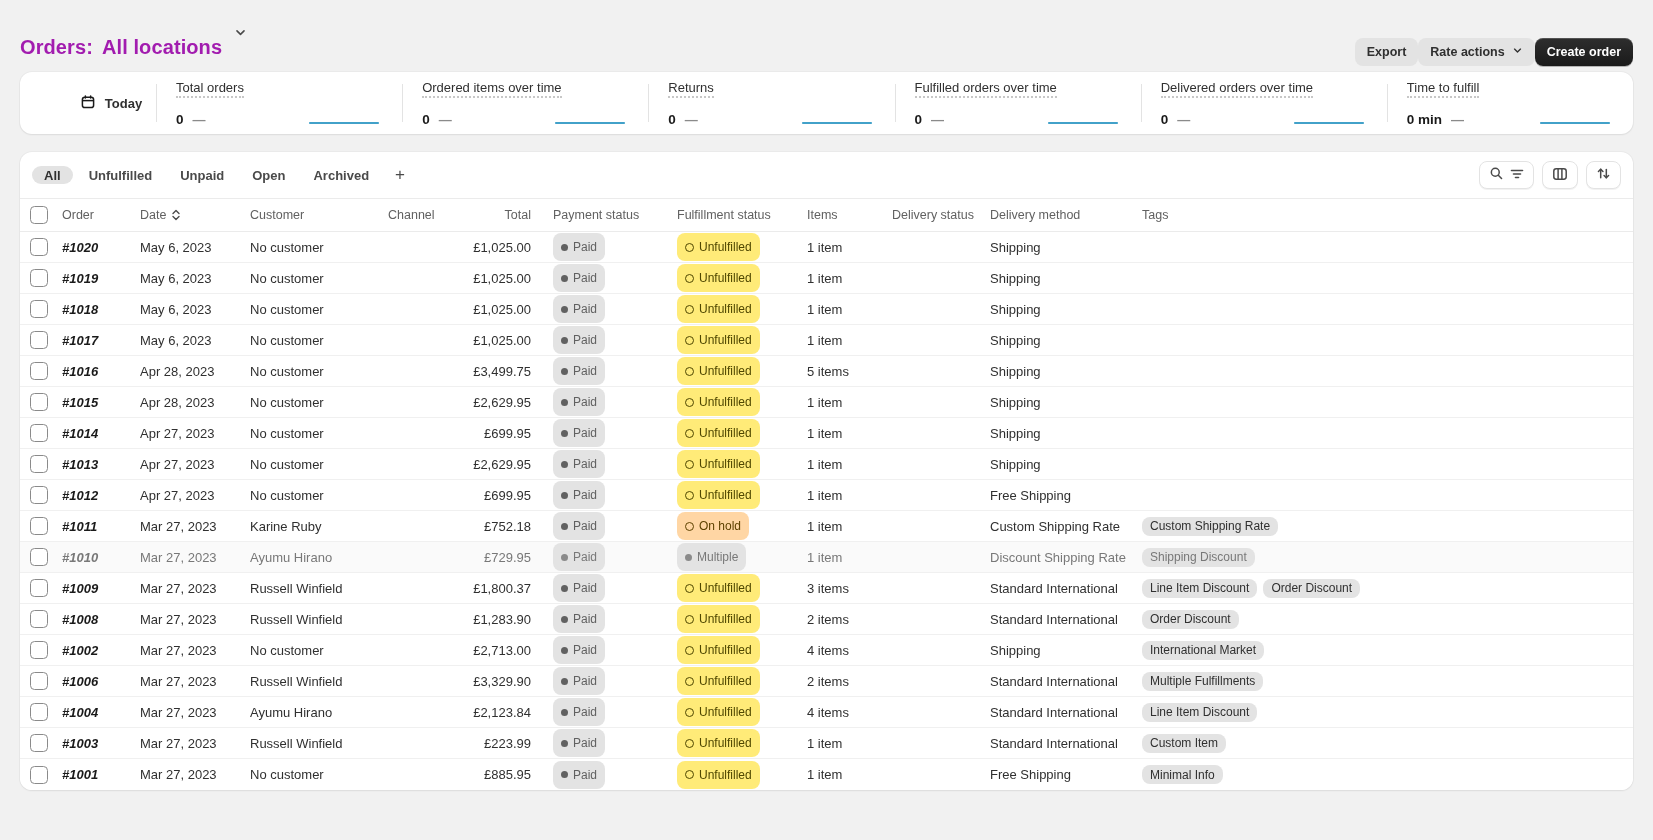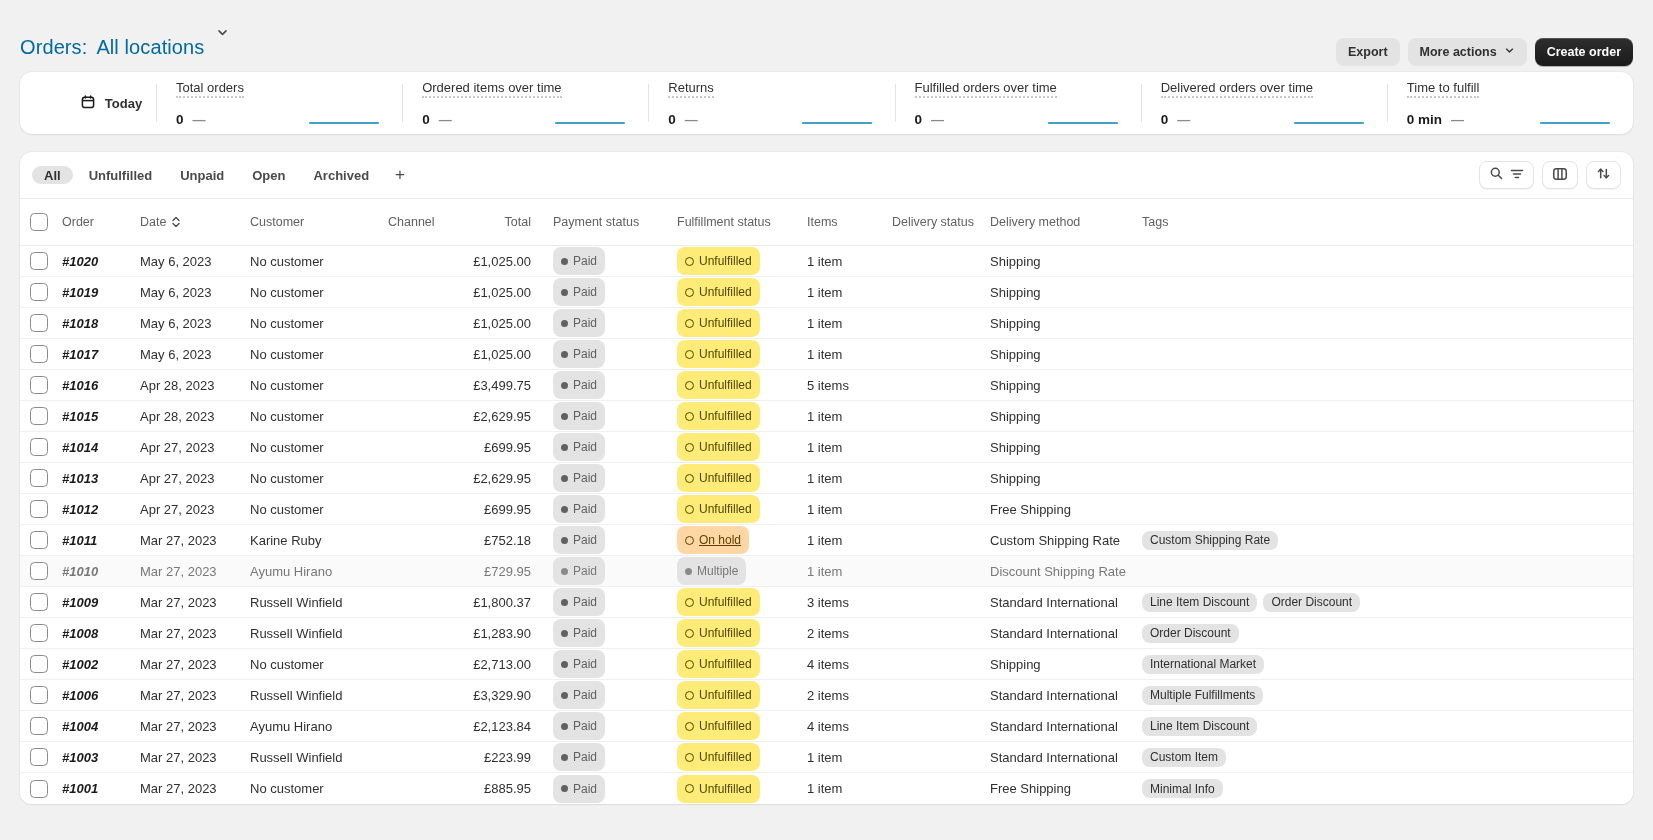--- a/index.html
+++ b/index.html
@@ -7,23 +7,23 @@
   body {
     background:#f1f1f1;
     font-family:"Liberation Sans","DejaVu Sans",sans-serif;
     font-size:13px; color:#303030; overflow:hidden;
   }
   .page { padding:0 20px; }
 
   
   .topbar { height:64px; display:flex; align-items:center; }
   .title-wrap { display:flex; align-items:center; gap:10px; }
-  .page-title { font-size:20px; font-weight:400; color:#0369a1; display:flex; gap:9px; letter-spacing:.1px;margin-top:31px; }
+  .page-title { font-size:20px; font-weight:700; color:#a21caf; display:flex; gap:9px; letter-spacing:.1px;margin-top:31px; }
   .disclosure { display:inline-flex; align-items:center; margin-left:2px; }
-  .actions { margin-left:auto; display:flex; gap:8px; align-items:center;margin-top:40px; }
+  .actions { margin-left:auto; display:flex; gap:0; align-items:center;margin-top:40px; }
   button { font:inherit; cursor:pointer; border:none; background:none;padding-left:46px; }
   .btn { height:28px; padding:0 12px; border-radius:8px; background:#e3e3e3;
          color:#303030; font-size:12.5px; font-weight:600; display:inline-flex;
          align-items:center; gap:7px; }
   .btn.primary { background:linear-gradient(180deg,#2e2e2e,#1a1a1a); color:#fff;
                  box-shadow:0 1px 0 rgba(0,0,0,.25), inset 0 1px 0 rgba(255,255,255,.18); }
 
   
   .card { background:#fff; border-radius:12px;
           box-shadow:0 1px 2px rgba(26,26,26,.07), 0 0 0 1px rgba(26,26,26,.03); }
@@ -52,41 +52,41 @@
   .tab.add { font-size:17px; font-weight:500; padding:0 10px; }
   .tools { margin-left:auto; display:flex; gap:8px; }
   .tool-btn { height:28px; min-width:34px; padding:0 9px; background:#fff;
               border:1px solid #e3e3e3; box-shadow:0 1px 0 rgba(26,26,26,.06);
               border-radius:8px; display:inline-flex; align-items:center;
               justify-content:center; gap:6px; }
 
   
   .thead, .row { display:grid; align-items:center; padding:0 8px;
     grid-template-columns:34px 78px 110px 138px 75px 90px 124px 130px 85px 98px 152px minmax(0,1fr); }
-  .thead { height:48px; border-top:1px solid #ebebeb; border-bottom:1px solid #ebebeb;
+  .thead { height:34px; border-top:1px solid #ebebeb; border-bottom:1px solid #ebebeb;
            color:#616161; font-size:12.5px; }
   .th { display:flex; align-items:center; gap:5px; padding-right:8px; white-space:nowrap; }
   .th.col-total { justify-content:flex-end; padding-right:22px; }
   .sort-chevrons { display:inline-flex; }
   .row { height:31px; border-bottom:1px solid #f0f0f0; background:#fff; }
   .row:last-child { border-bottom:none; }
   .row.subdued { background:#fafafa; }
   .row.subdued .cell, .row.subdued .cell.order { color:#787878; }
   .cell { white-space:nowrap; overflow:hidden; text-overflow:ellipsis;
           padding-right:8px; color:#303030; }
   .cell.order { font-weight:700; color:#1a1a1a;font-style:italic; }
   .cell.total { text-align:right; padding-right:22px; }
   .checkbox { width:18px; height:18px; border:1.6px solid #8a8a8a; border-radius:4.5px;
               background:#fff; display:inline-block; margin-left:2px; vertical-align:middle; }
 
   .badge { display:inline-flex; align-items:center; gap:5px; height:28px; padding:0 8px;
            border-radius:8px; font-size:12px; font-weight:500; max-width:100%; }
   .badge.neutral { background:#e3e3e3; color:#616161; }
   .badge.attention { background:#ffeb78; color:#4f4700; }
-  .badge.caution { background:#ffd6a4; color:#5e4200;text-decoration:underline; }
+  .badge.caution { background:#ffd6a4; color:#5e4200; }
   .dot { width:7px; height:7px; border-radius:50%; background:#616161; flex:none; }
   .ring { width:9px; height:9px; border-radius:50%; border:1.6px solid currentColor; flex:none; }
   .row.subdued .badge.neutral { color:#787878; }
   .row.subdued .dot { background:#8a8a8a; }
 
   .tags { display:flex; gap:6px; overflow:hidden; }
   .tag { background:#e3e3e3; color:#303030; padding:2.5px 8px; border-radius:8px;
          font-size:12px; white-space:nowrap; }
   .row.subdued .tag { color:#787878; }
 </style>
@@ -105,21 +105,21 @@
         <svg width="13" height="13" viewBox="0 0 14 14">
             <path d="M3.2 5.2 L7 9 L10.8 5.2" fill="none" stroke="#4a4a4a" stroke-width="1.7" stroke-linecap="round" stroke-linejoin="round"></path>
           </svg>
       </span>
     </div>
     <div class="actions">
       <button class="btn">
         <span>Export</span>
       </button>
       <button class="btn">
-        <span>More actions</span>
+        <span>Rate actions</span>
         <span>
           <svg width="11" height="11" viewBox="0 0 14 14">
               <path d="M3.2 5.2 L7 9 L10.8 5.2" fill="none" stroke="#303030" stroke-width="1.7" stroke-linecap="round" stroke-linejoin="round"></path>
             </svg>
         </span>
       </button>
       <button class="btn primary">
         <span>Create order</span>
       </button>
     </div>
@@ -520,20 +520,23 @@
               <span class="dot"></span>
               <span>Paid</span>
             </span></div>
           <div class="cell"><span class="badge neutral">
               <span class="dot"></span>
               <span>Multiple</span>
             </span></div>
           <div class="cell">1 item</div>
           <div class="cell"></div>
           <div class="cell">Discount Shipping Rate</div>
+          <div class="cell tags">
+            <span class="tag">Shipping Discount</span>
+          </div>
         </div>
         <div class="row">
           <div class="cell col-select"><span class="checkbox"></span></div>
           <div class="cell order">#1009</div>
           <div class="cell">Mar 27, 2023</div>
           <div class="cell">Russell Winfield</div>
           <div class="cell"></div>
           <div class="cell total">£1,800.37</div>
           <div class="cell"><span class="badge neutral">
               <span class="dot"></span>

